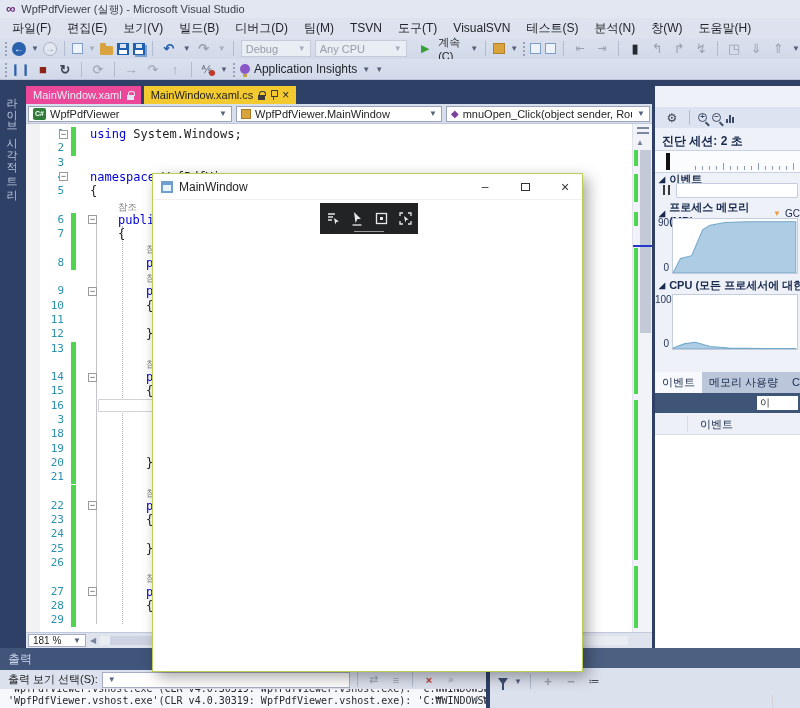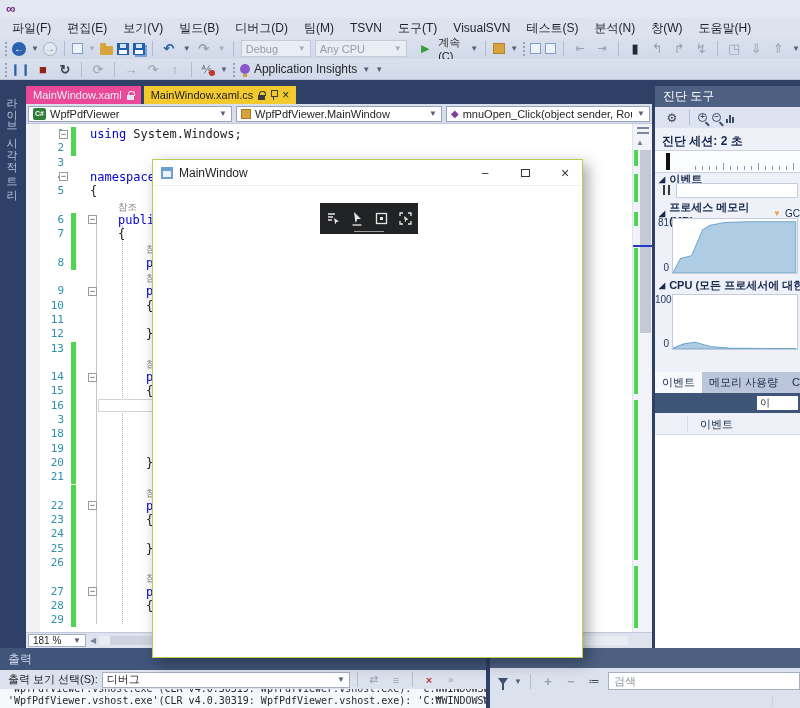--- a/index.html
+++ b/index.html
@@ -121,40 +121,41 @@
 
 #exc{left:490px;top:648px;width:310px;height:60px;background:#dce1ee}
 #exc-head{left:0;top:0;width:310px;height:20px;background:#4d6082}
 #exc-tools{left:0;top:20px;width:310px;height:26px;display:flex;align-items:center;gap:5px;padding-left:8px}
 .funnel{width:0;height:0;border-left:5px solid transparent;border-right:5px solid transparent;border-top:7px solid #3d4f70;position:relative;flex:0 0 auto}
 .funnel::after{content:"";position:absolute;left:-1px;top:-2px;width:2px;height:7px;background:#3d4f70}
 #exc-search{width:208px;height:18px;background:#fff;border:1px solid #a6aec3;font-size:11px;color:#8f959f;display:flex;align-items:center;padding-left:5px}
 #exc-row{left:0;top:46px;width:310px;height:14px;background:#f3f3f5;font-size:11px;color:#1e1e1e;display:flex;align-items:center;padding-left:8px}
 #exc-coldiv{left:282px;top:47px;width:1px;height:12px;background:#d0d0d5}
 
-#runwin{left:152px;top:159px;width:431px;height:499px;background:#fff;border:1px solid #b9cf53;box-shadow:5px 5px 14px rgba(0,0,0,.35);z-index:40}
+#runwin{left:152px;top:173px;width:431px;height:499px;background:#fff;border:1px solid #b9cf53;box-shadow:5px 5px 14px rgba(0,0,0,.35);z-index:40}
 #runwin-titlebar{left:0;top:0;width:100%;height:26px;background:#fff;display:flex;align-items:center;padding-left:8px;gap:6px;border-bottom:1px solid #f0f0f0}
 #runwin-appicon{width:12px;height:12px;background:#6d9fd0;position:relative;flex:0 0 auto}
 #runwin-appicon::after{content:"";position:absolute;left:2px;top:4px;width:8px;height:6px;background:#eaf2fa}
 #runwin-title{font-size:12px;color:#1e1e1e;flex:1}
 .winbtn{width:34px;height:22px;display:inline-flex;align-items:center;justify-content:center;color:#333}
 .maxbox{width:9px;height:8px;border:1px solid #333}
 #runwin-menubar{left:0;top:26px;width:100%;height:17px;background:#f4f4f4;border-bottom:1px solid #e6e6e6;display:flex;align-items:center}
 .runmenu-item{padding:0 9px;font-size:11.5px;color:#1e1e1e}
 #xaml-overlay{left:320px;top:203px;width:98px;height:31px;background:#222324;z-index:45;display:flex;align-items:center;justify-content:center;gap:9px}
 #xaml-grip{position:absolute;left:34px;bottom:2px;width:30px;height:1px;background:#9a9a9a}
 .xico{width:15px;height:15px;display:block}
 </style>
 </head>
 <body>
 
 <div id="root">
 
   <div id="titlebar" class="abs">
     <span id="vs-logo">∞</span>
+    <span id="title-text">WpfPdfViewer (실행) - Microsoft Visual Studio</span>
   </div>
 
   <div id="menubar" class="abs">
       <span class="mitem">파일(F)</span>
       <span class="mitem">편집(E)</span>
       <span class="mitem">보기(V)</span>
       <span class="mitem">빌드(B)</span>
       <span class="mitem">디버그(D)</span>
       <span class="mitem">팀(M)</span>
       <span class="mitem">TSVN</span>
@@ -465,21 +466,20 @@
       <span class="dv" style="font-size:10px">181 %</span>
       <span class="caret">▼</span>
     </span>
     <span id="hsb-left">◀</span>
     <div id="hsb-track">
       <div id="hsb-thumb"></div>
     </div>
   </div>
 
   <div id="diag" class="abs">
-    <div id="diag-title" class="abs">진단 도구</div>
     <div id="diag-tools" class="abs">
       <span class="tico dark" style="font-size:12px">⚙</span>
       <span class="sep"></span>
       <span class="mag">+</span>
       <span class="mag">−</span>
       <span class="bars">
           <i style="height:4px"></i>
           <i style="height:8px"></i>
           <i style="height:6px"></i>
         </span>
@@ -510,21 +510,21 @@
       <span>이벤트</span>
     </div>
     <div id="ev-bars" class="abs"></div>
     <div id="ev-lane" class="abs"></div>
     <div class="sec-head" style="top:114px">
       <span class="tri">◢</span>
       <span>프로세스 메모리 (MB)</span>
       <span class="gcflag">▼</span>
       <span style="font-weight:normal;font-size:10px">GC</span>
     </div>
-    <div class="ylab" style="left:0;top:131px">81</div>
+    <div class="ylab" style="left:0;top:131px">90</div>
     <div class="ylab" style="left:0;top:176px">0</div>
     <div class="plot" style="top:132px">
       <svg id="mem-svg" viewBox="0 0 100 40" preserveAspectRatio="none">
           <polygon id="mem-poly" fill="#aecde4" stroke="#6fa8cc" stroke-width="0.8" points="0,40 0,40 6,29.295774647887324 15,27.154929577464788 24,7.8873239436619755 30,4.676056338028168 42,2.535211267605632 60,2 99,2 99,40"></polygon>
         </svg>
     </div>
     <div class="sec-head" style="top:192px;white-space:nowrap;overflow:hidden;width:141px">
       <span class="tri">◢</span>
       <span>CPU (모든 프로세서에 대한</span>
     </div>
@@ -548,21 +548,20 @@
       <div id="colhead-label" class="abs">이벤트</div>
     </div>
     <div id="diag-list" class="abs"></div>
   </div>
 
   <div id="output" class="abs">
     <div id="output-title" class="abs">출력</div>
     <div id="output-tools" class="abs">
       <span>출력 보기 선택(S):</span>
       <span class="dd" id="output-dd">
-        <span class="dv">디버그</span>
         <span class="caret">▼</span>
       </span>
       <span class="sep"></span>
       <span class="tico gray" style="font-size:11px">⇄</span>
       <span class="tico gray" style="font-size:11px">≡</span>
       <span class="sep"></span>
       <span class="tico" style="color:#c0392b;font-weight:bold;font-size:11px">×</span>
       <span class="tico gray" style="font-size:10px">»</span>
     </div>
     <div id="output-textwrap" class="abs">
@@ -574,21 +573,20 @@
 
   <div id="exc" class="abs">
     <div id="exc-head" class="abs"></div>
     <div id="exc-tools" class="abs">
       <span class="funnel"></span>
       <span class="caret">▼</span>
       <span class="sep"></span>
       <span class="tico gray" style="font-weight:bold">+</span>
       <span class="tico gray" style="font-weight:bold">−</span>
       <span class="tico dark" style="font-size:11px">≔</span>
-      <span id="exc-search">검색</span>
     </div>
     <div id="exc-coldiv" class="abs"></div>
   </div>
 
   <div id="runwin" class="abs">
     <div id="runwin-titlebar" class="abs">
       <span id="runwin-appicon"></span>
       <span id="runwin-title">MainWindow</span>
       <span class="winbtn">–</span>
       <span class="winbtn">

